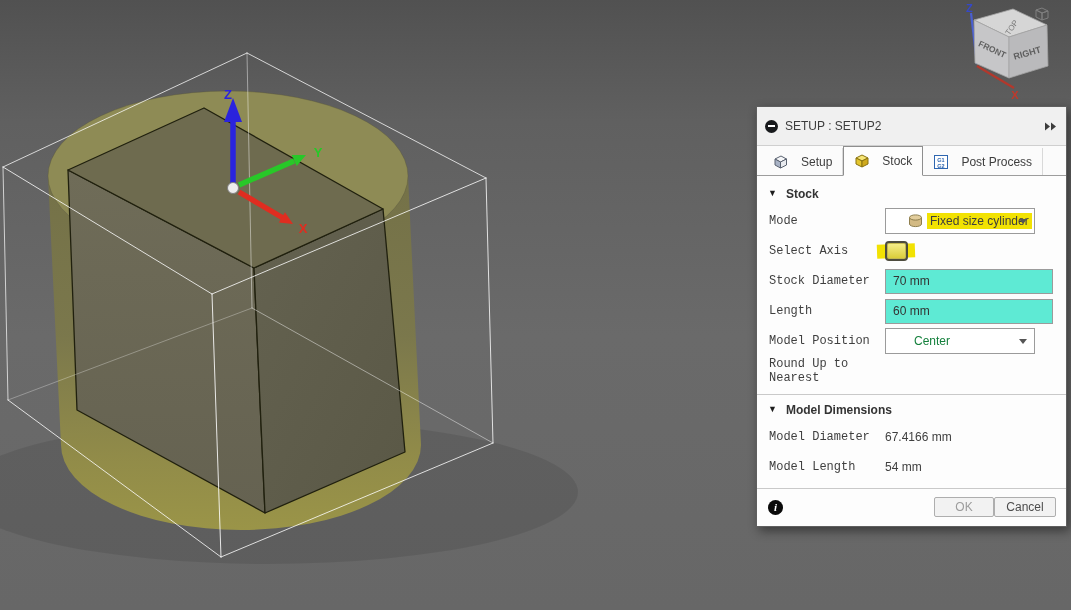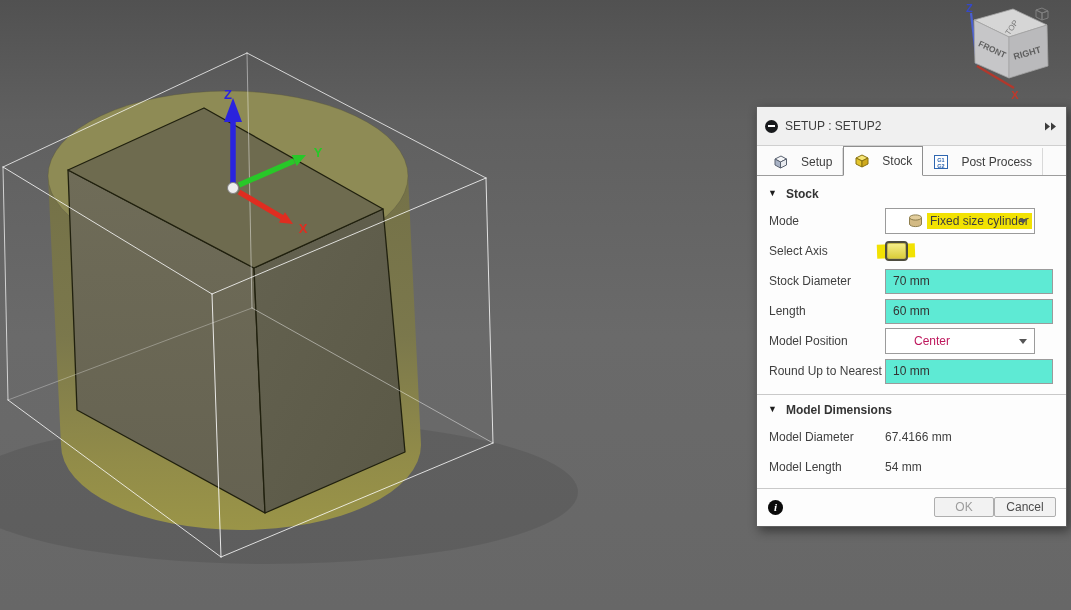--- a/index.html
+++ b/index.html
@@ -29,26 +29,26 @@
   .tab{height:27px;display:flex;align-items:center;gap:12px;padding:0 10px;
     border-right:1px solid #d9d9d9;color:#3d3d3d;cursor:pointer;}
   .tab.active{background:#fdfdfd;border:1px solid #8e8e8e;border-bottom:1px solid #fdfdfd;
     margin-bottom:-1px;height:28px;}
   .tab svg{flex:none;}
 
   .dlg-body{padding-top:6px;}
   .sec-h{display:flex;align-items:center;gap:9px;padding:5px 0 5px 11px;font-weight:bold;color:#333;}
   .sec-h .tri{font-size:9px;color:#1d1d1d;transform:translateY(-1px);}
   .row{display:flex;align-items:center;height:30px;padding-left:12px;}
-  .row .lbl{width:116px;color:#3f3f3f;flex:none;}
+  .row .lbl{width:116px;color:#3f3f3f;flex:none;font-family:Liberation Mono, monospace;}
   input.txt{width:168px;height:25px;border:1px solid #9b9b9b;background:#5eead4;
     font:12px "Liberation Sans",sans-serif;color:#333;padding:0 0 0 7px;box-sizing:border-box;}
   .dropdown{position:relative;width:150px;height:26px;border:1px solid #9b9b9b;background:#fff;
     display:flex;align-items:center;padding-left:20px;box-sizing:border-box;gap:2px;cursor:pointer;}
-  .dropdown .dd-text{color:#be185d;text-align:right;}
+  .dropdown .dd-text{color:#15803d;text-align:right;}
   .dropdown .caret{position:absolute;right:7px;top:10px;width:0;height:0;
     border-left:4px solid transparent;border-right:4px solid transparent;border-top:5px solid #555;}
   .hl{background:#f2e203;padding:1px 3px;}
   .pad-left{padding-left:8px;}
 
   .axis-wrap{position:relative;width:44px;height:20px;}
   .axis-band{position:absolute;left:-8px;top:3px;width:38px;height:14px;background:#f2e203;transform:rotate(-2deg);}
   .axis-btn{position:absolute;left:0;top:0;width:19px;height:16px;border:2px solid #4d4c3e;border-radius:4px;
     background:linear-gradient(#f7ef8e,#d8cb35);box-shadow:inset 0 0 0 1px #c4b94e;cursor:pointer;}
 
@@ -227,21 +227,20 @@
       <div class="row">
         <span class="lbl">Model Position</span>
         <div class="dropdown">
           <span class="dd-text pad-left">Center</span>
           <span class="caret"></span>
         </div>
       </div>
 
       <div class="row">
         <span class="lbl">Round Up to Nearest</span>
-        <input class="txt" type="text" value="10 mm" style="">
       </div>
 
       <div class="divider"></div>
 
       <div class="sec-h">
         <span class="tri">▼</span>
         <span>Model Dimensions</span>
       </div>
 
       <div class="row">

